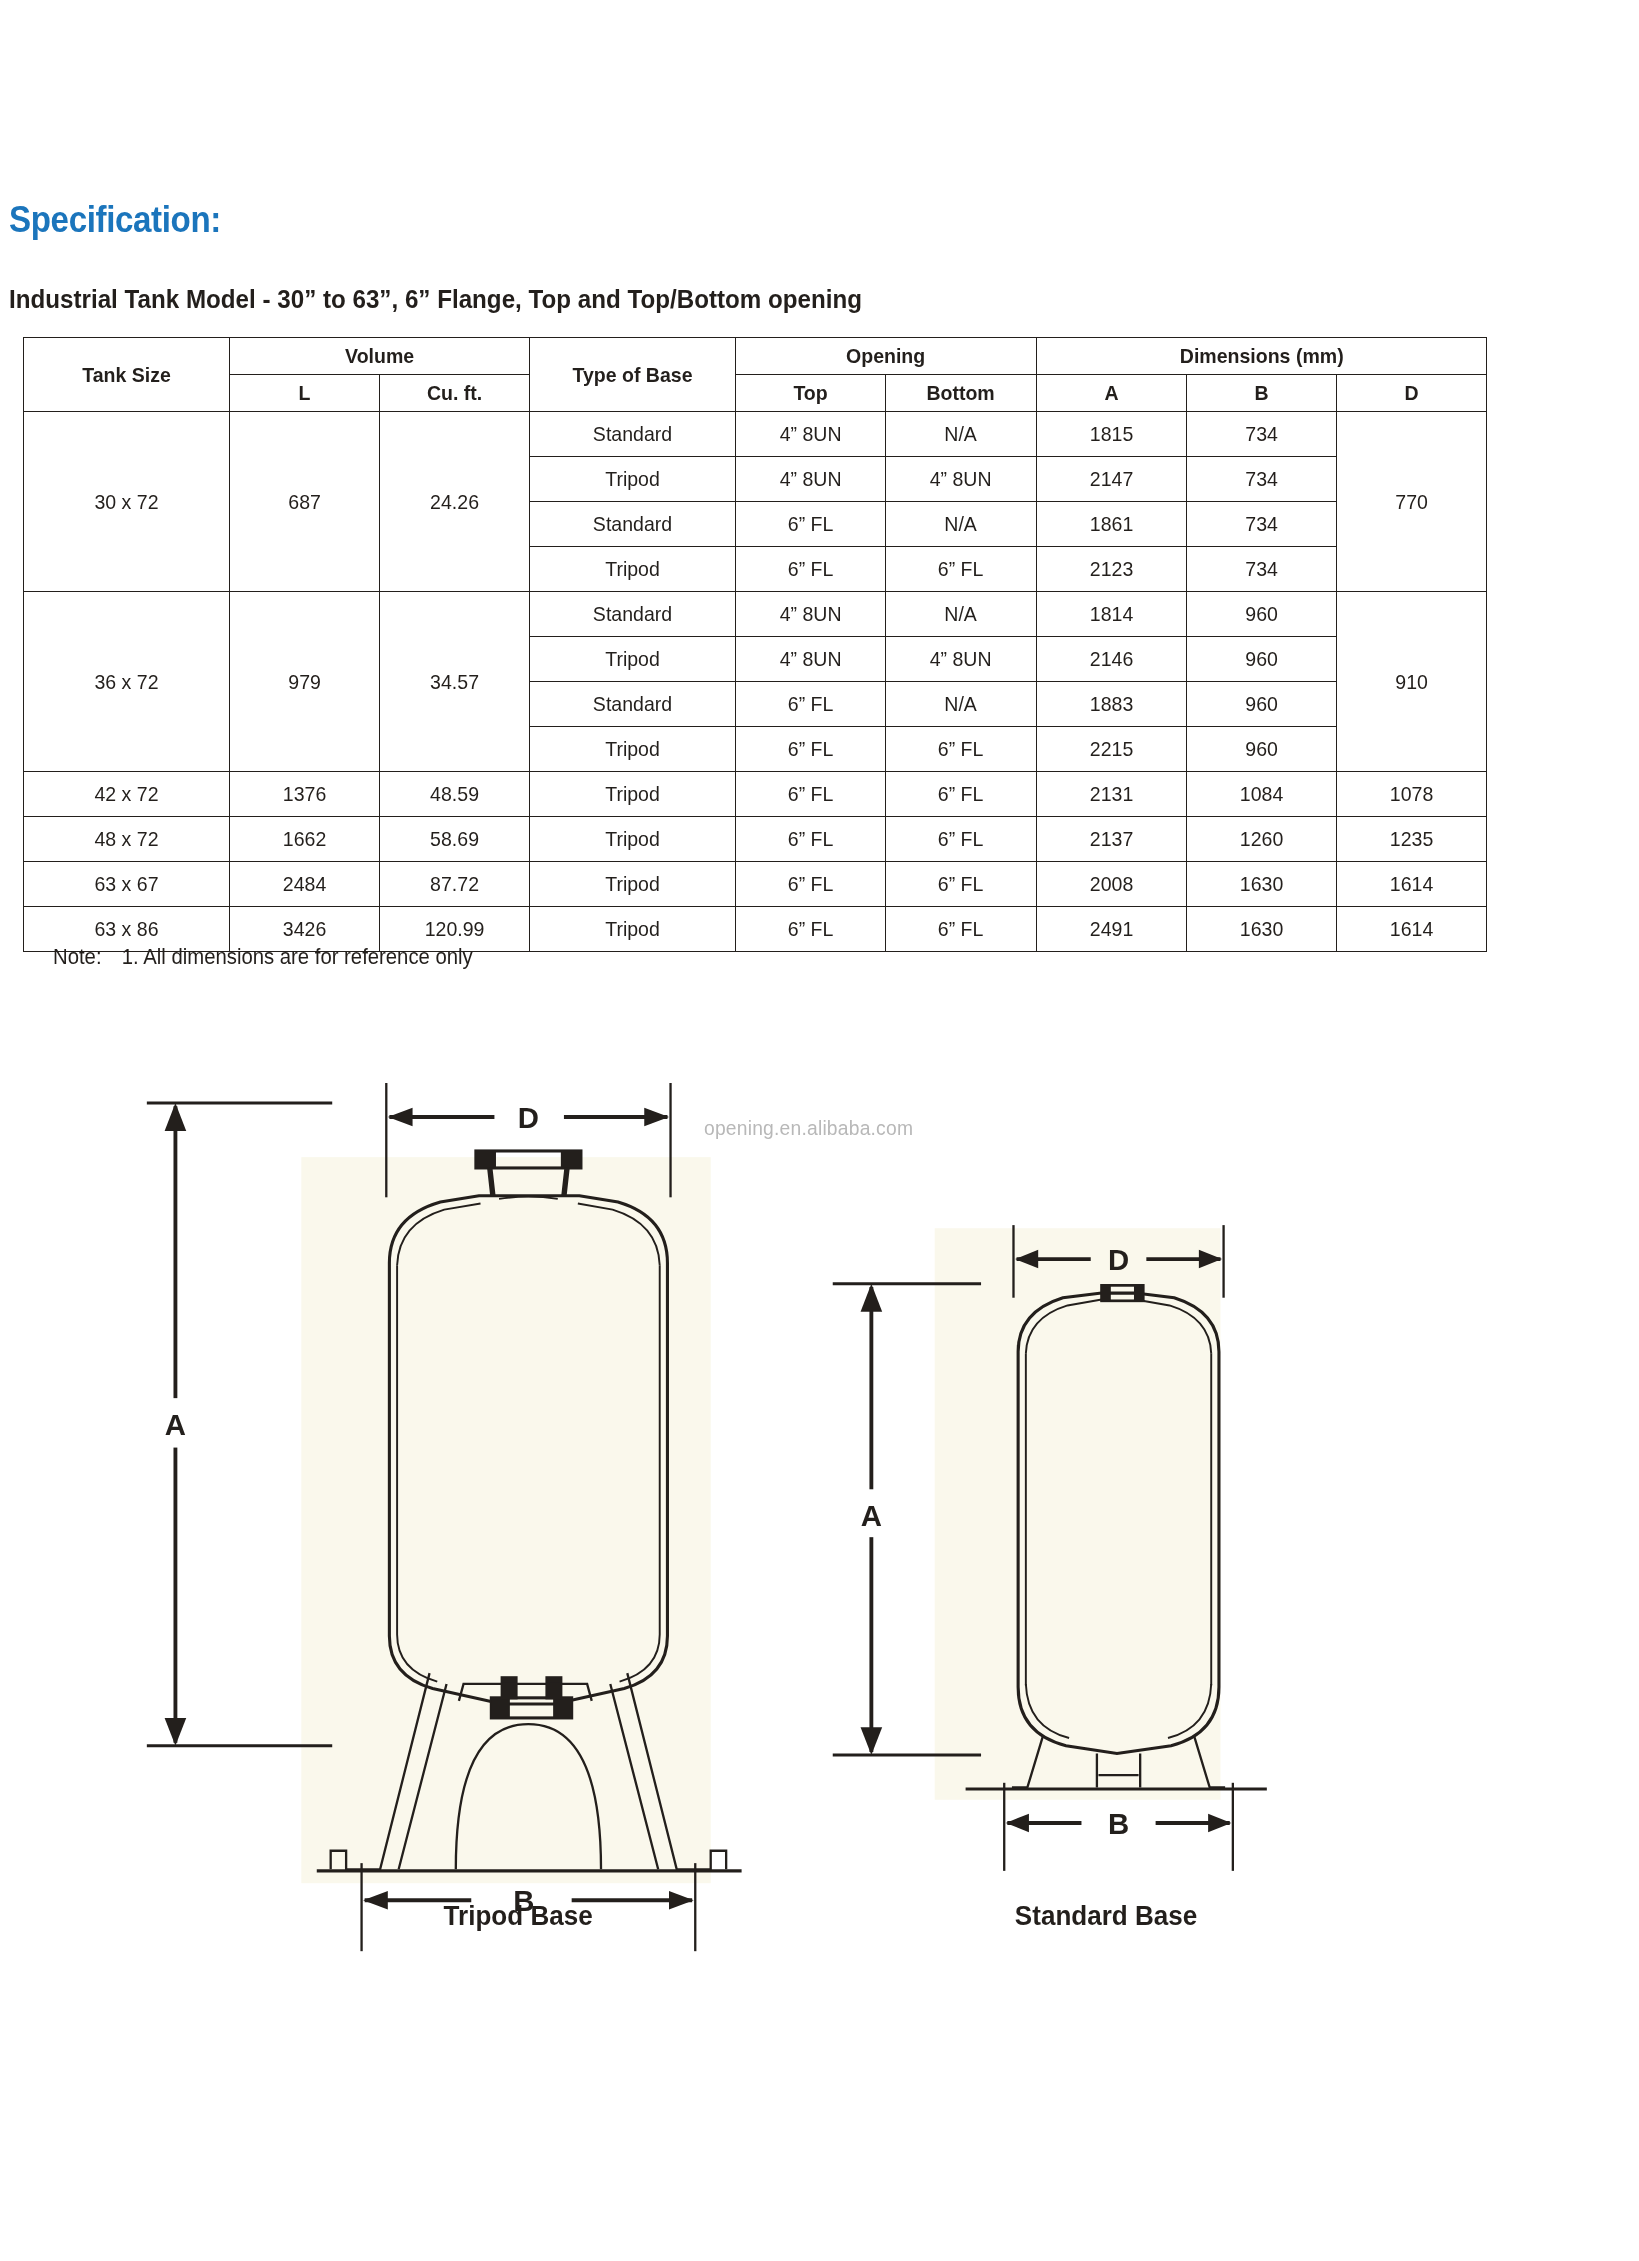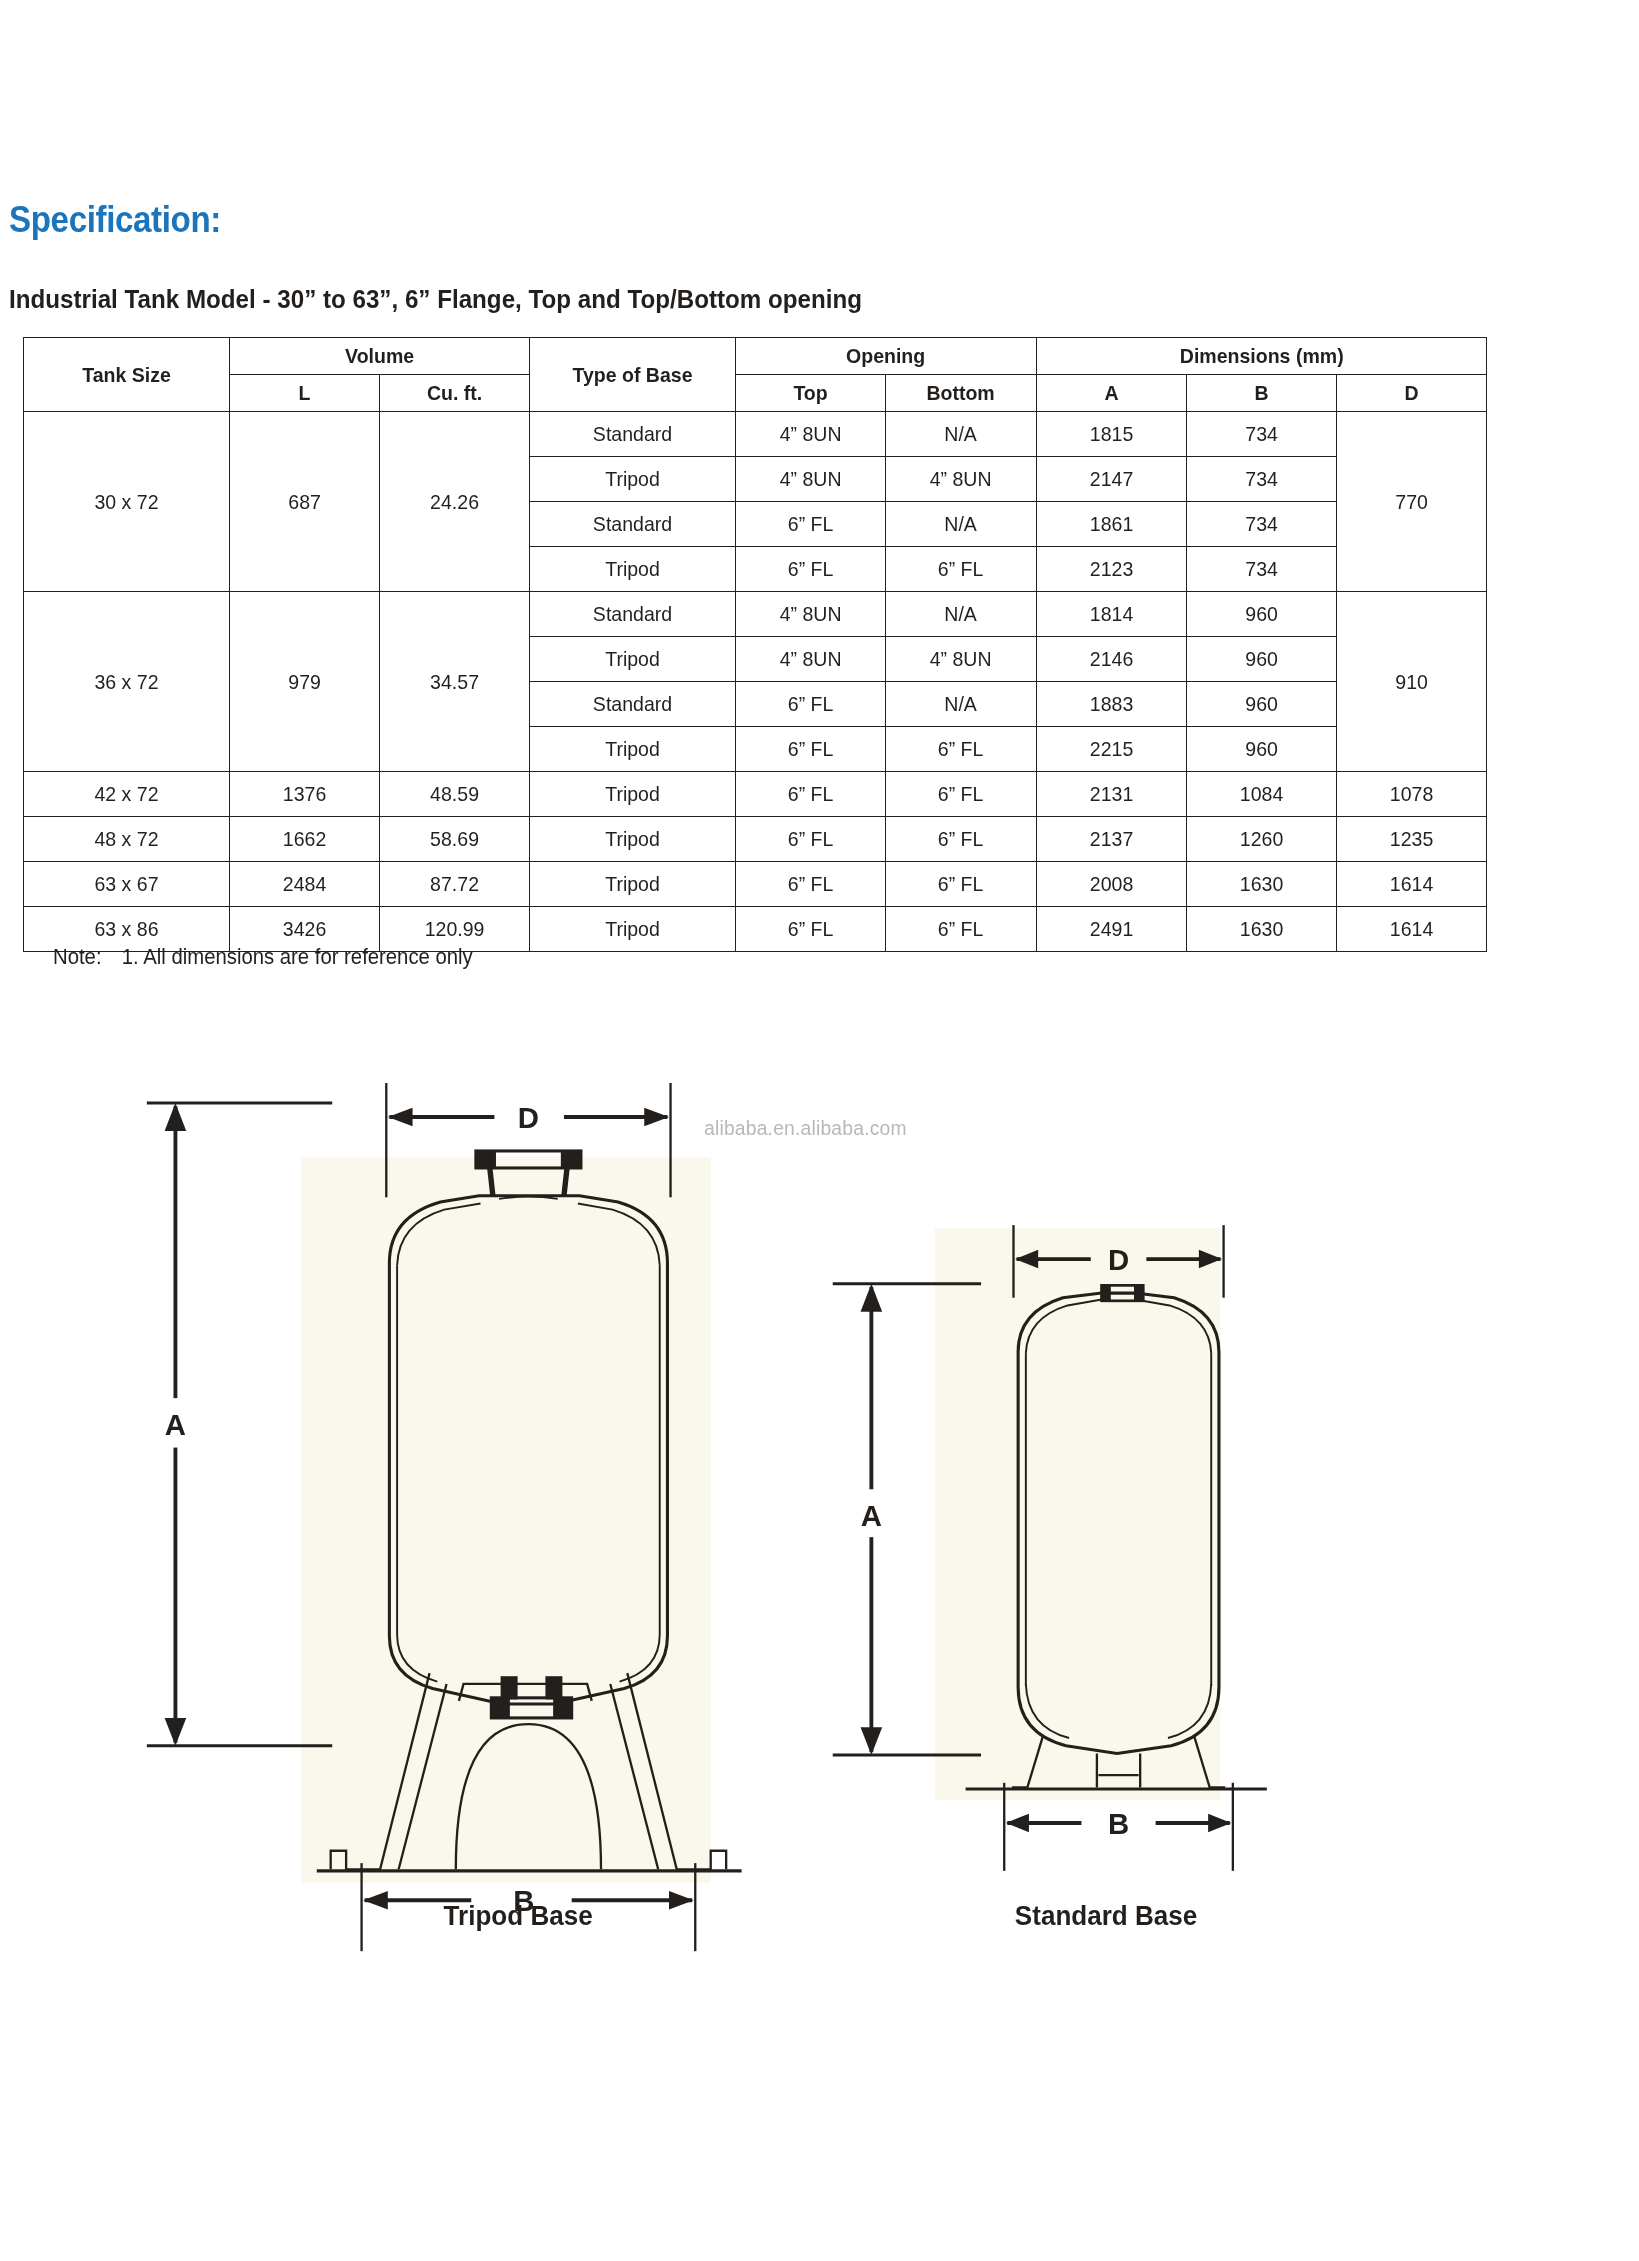--- a/index.html
+++ b/index.html
@@ -595,17 +595,17 @@
         <line x1="1304" y1="980" x2="1400" y2="980" stroke="#231f1c" stroke-width="5"></line>
         <line x1="1496" y1="980" x2="1592" y2="980" stroke="#231f1c" stroke-width="5"></line>
         <polygon points="1302,980 1332,968 1332,992" fill="#231f1c"></polygon>
         <polygon points="1594,980 1564,968 1564,992" fill="#231f1c"></polygon>
         <text class="dim-letter" x="1448" y="994" text-anchor="middle">B</text>
       </g>
     </g>
   </svg>
 </div>
 
-<div id="watermark">alibaba.en.alibaba.com</div>
+<div id="watermark">opening.en.alibaba.com</div>
 
 <div class="fig-caption" id="caption-tripod">Tripod Base</div>
 <div class="fig-caption" id="caption-standard">Standard Base</div>
 
 
 </body></html>

